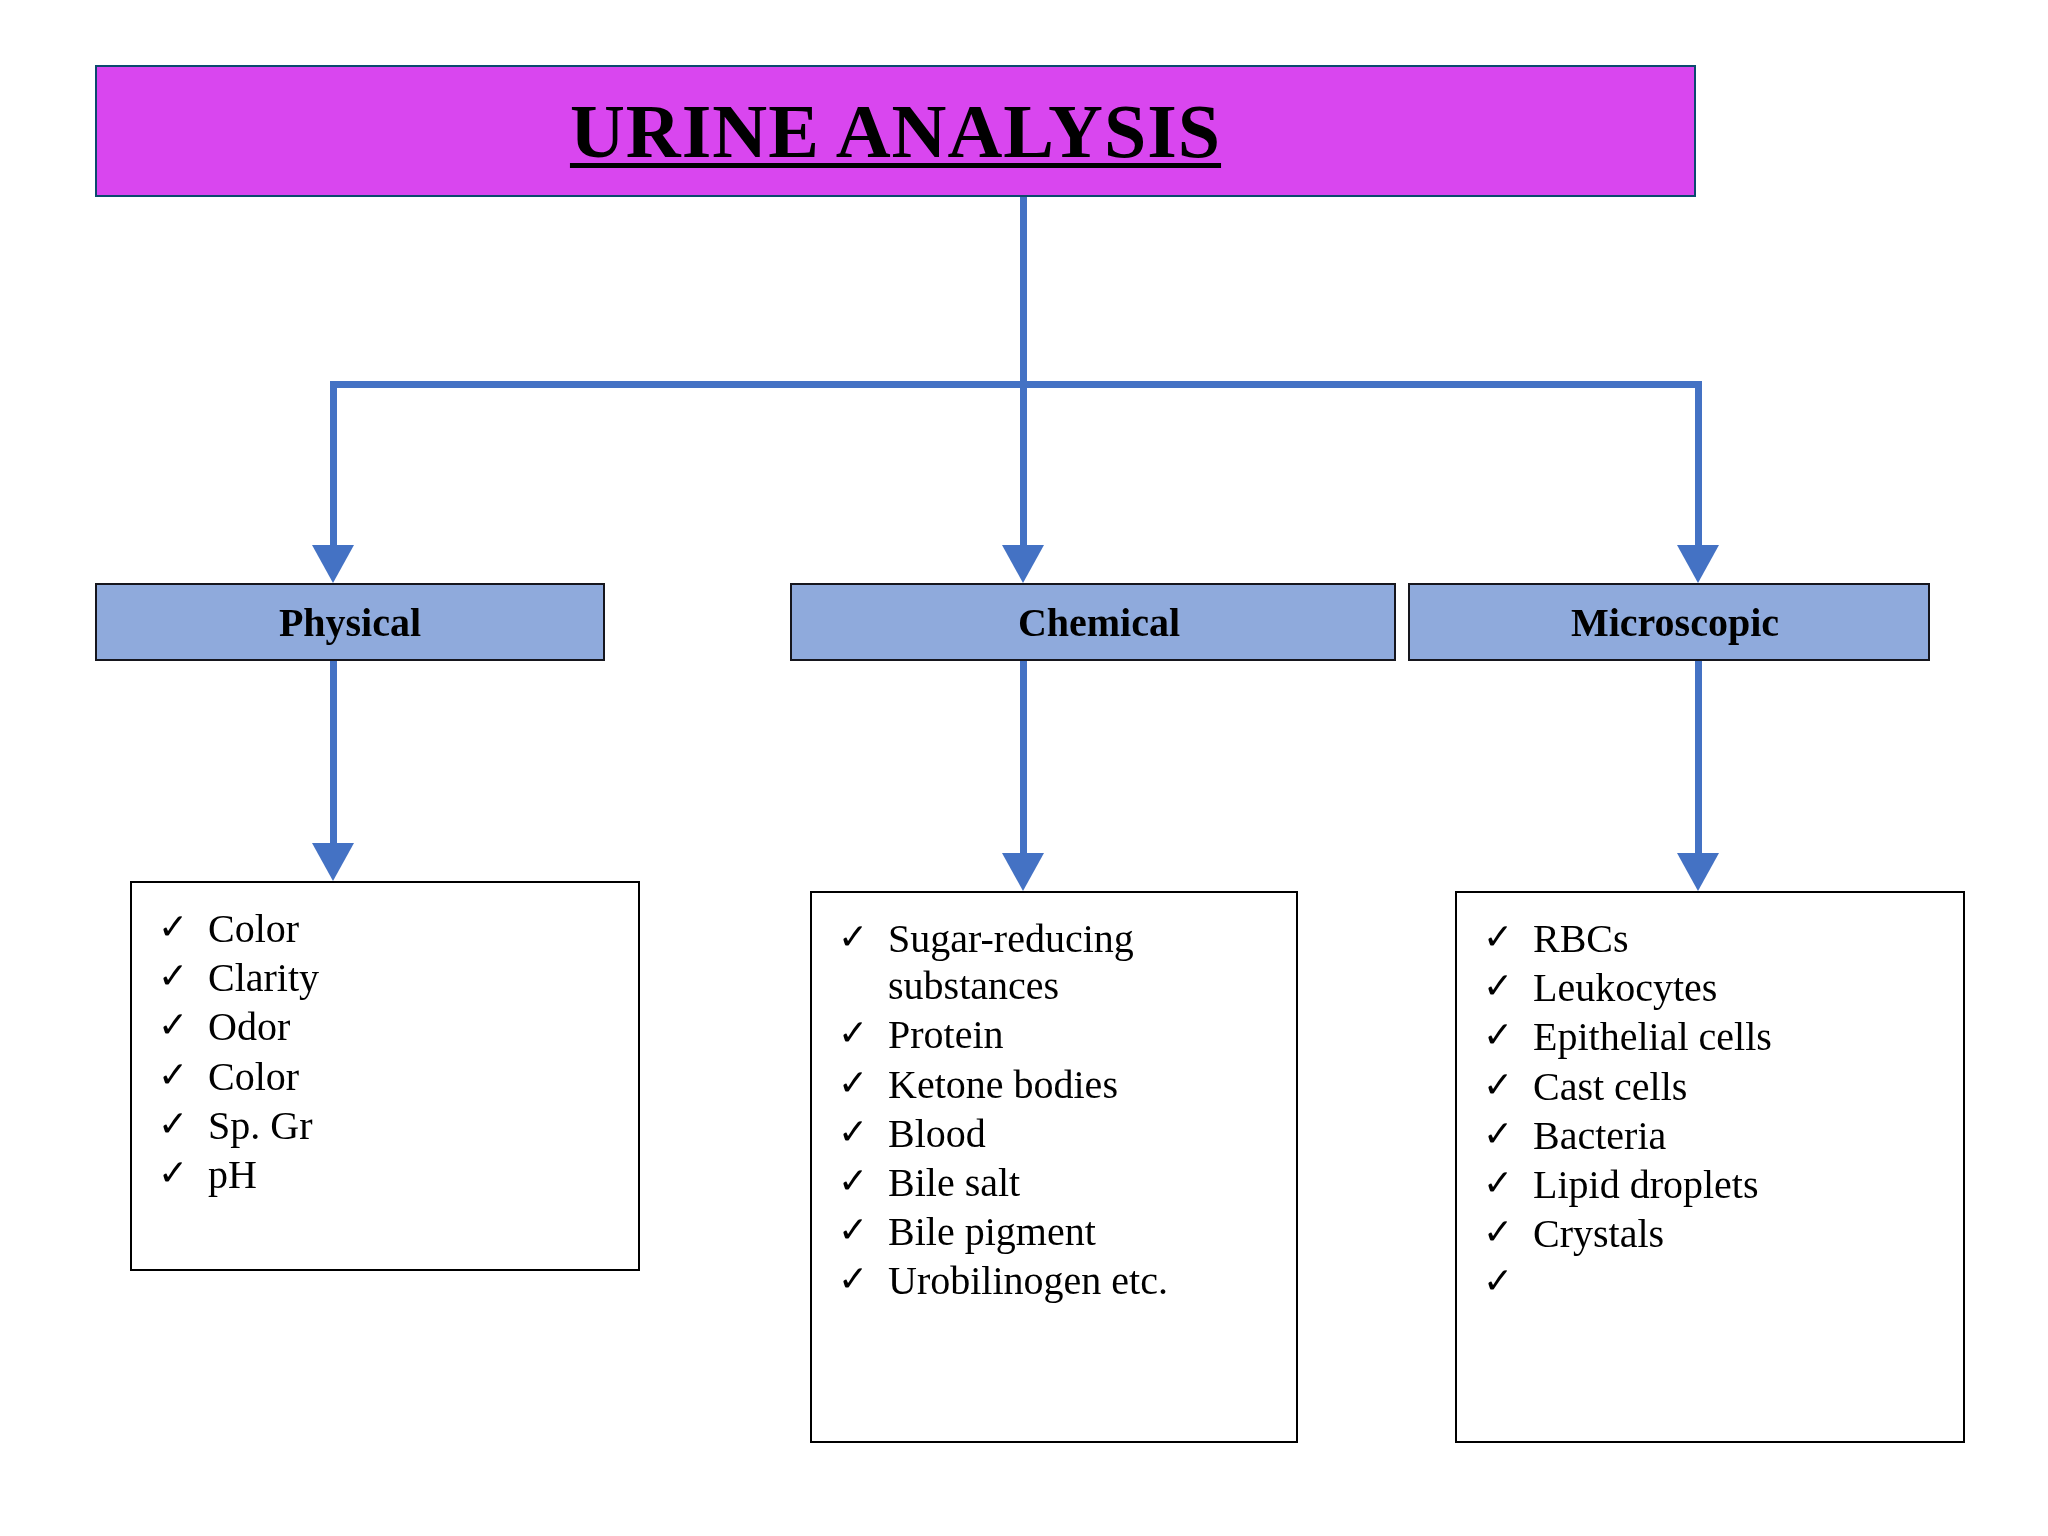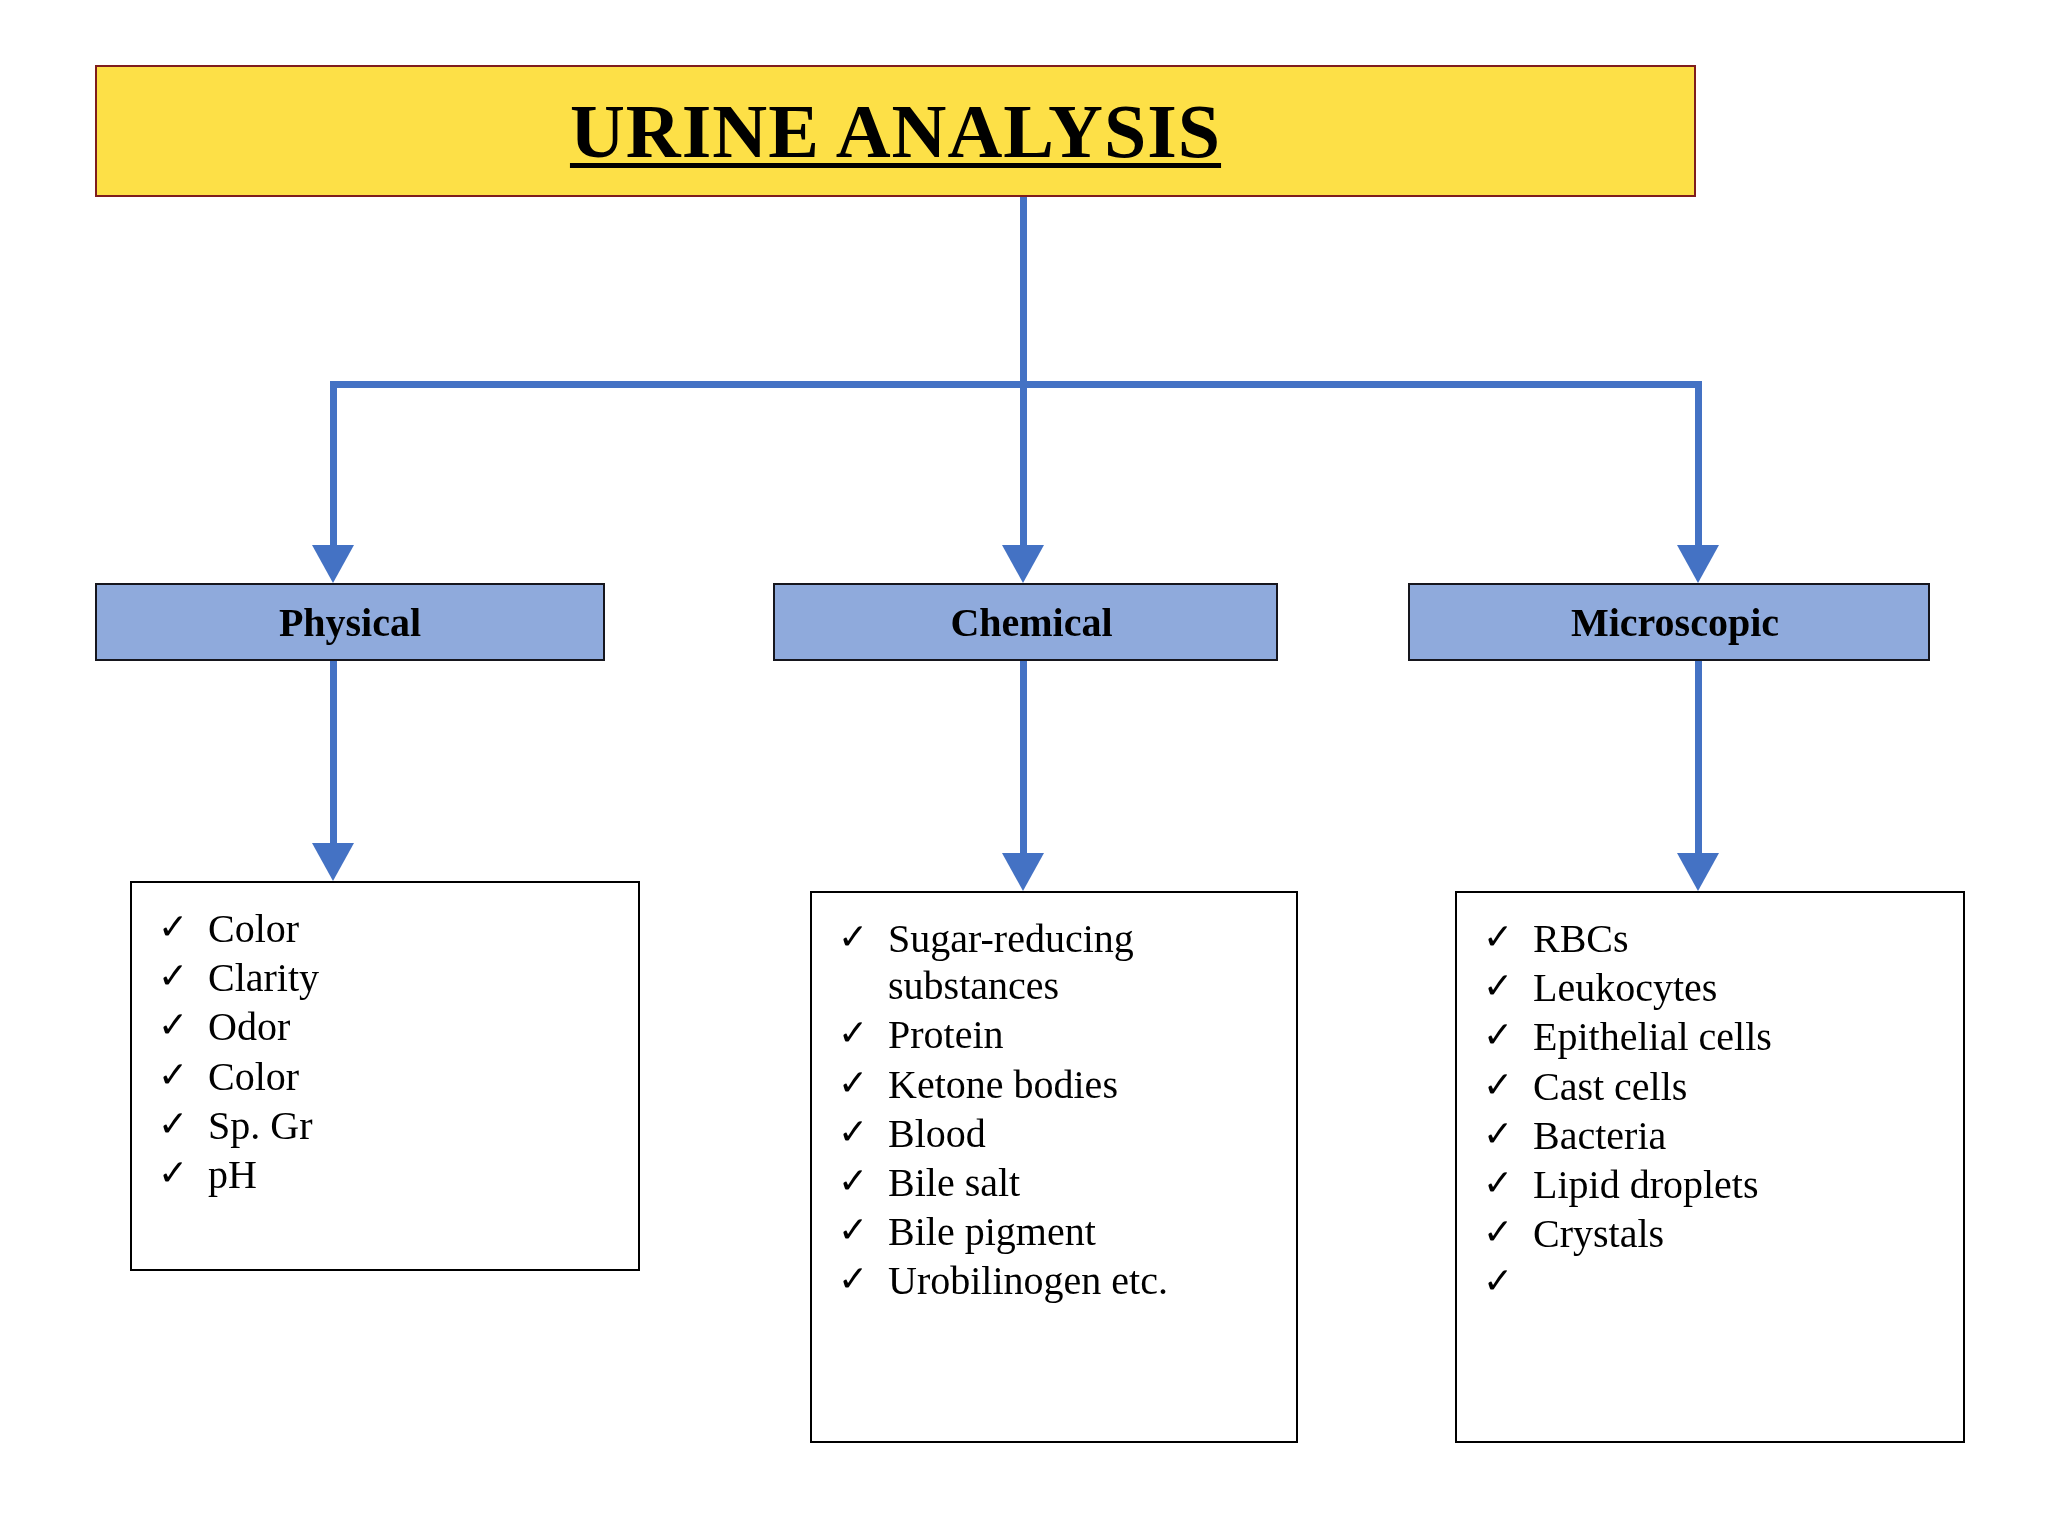--- a/index.html
+++ b/index.html
@@ -16,22 +16,22 @@
     font-family: "Liberation Serif", "DejaVu Serif", serif;
   }
 
   
   .title-box {
     position: absolute;
     left: 95px;
     top: 65px;
     width: 1601px;
     height: 132px;
-    background: #fde047;
-    border: 2px solid #7f1d1d;
+    background: #d946ef;
+    border: 2px solid #0c4a6e;
     box-sizing: border-box;
     display: flex;
     align-items: center;
     justify-content: center;
   }
   .title-text {
     font-size: 76px;
     font-weight: bold;
     color: #000000;
     letter-spacing: 1px;
@@ -128,21 +128,21 @@
   <div class="conn conn-v" style="left:1020px; top:381px; height:164px;"></div>
   <div class="arrowhead" style="left:1002px; top:545px;"></div>
 
   <div class="conn conn-v" style="left:1695px; top:381px; height:164px;"></div>
   <div class="arrowhead" style="left:1677px; top:545px;"></div>
 
   <div class="cat-box" style="left:95px; top:583px; width:510px; height:78px;">
     <span class="cat-label">Physical</span>
   </div>
 
-  <div class="cat-box" style="left:773px; top:583px; width:505px; height:78px;padding-left:12px;">
+  <div class="cat-box" style="left:790px; top:583px; width:606px; height:78px;padding-left:12px;">
     <span class="cat-label">Chemical</span>
   </div>
 
   <div class="cat-box" style="left:1408px; top:583px; width:522px; height:78px;padding-left:12px;">
     <span class="cat-label">Microscopic</span>
   </div>
 
   <div class="conn conn-v" style="left:330px; top:661px; height:182px;"></div>
   <div class="arrowhead" style="left:312px; top:843px;"></div>
 

